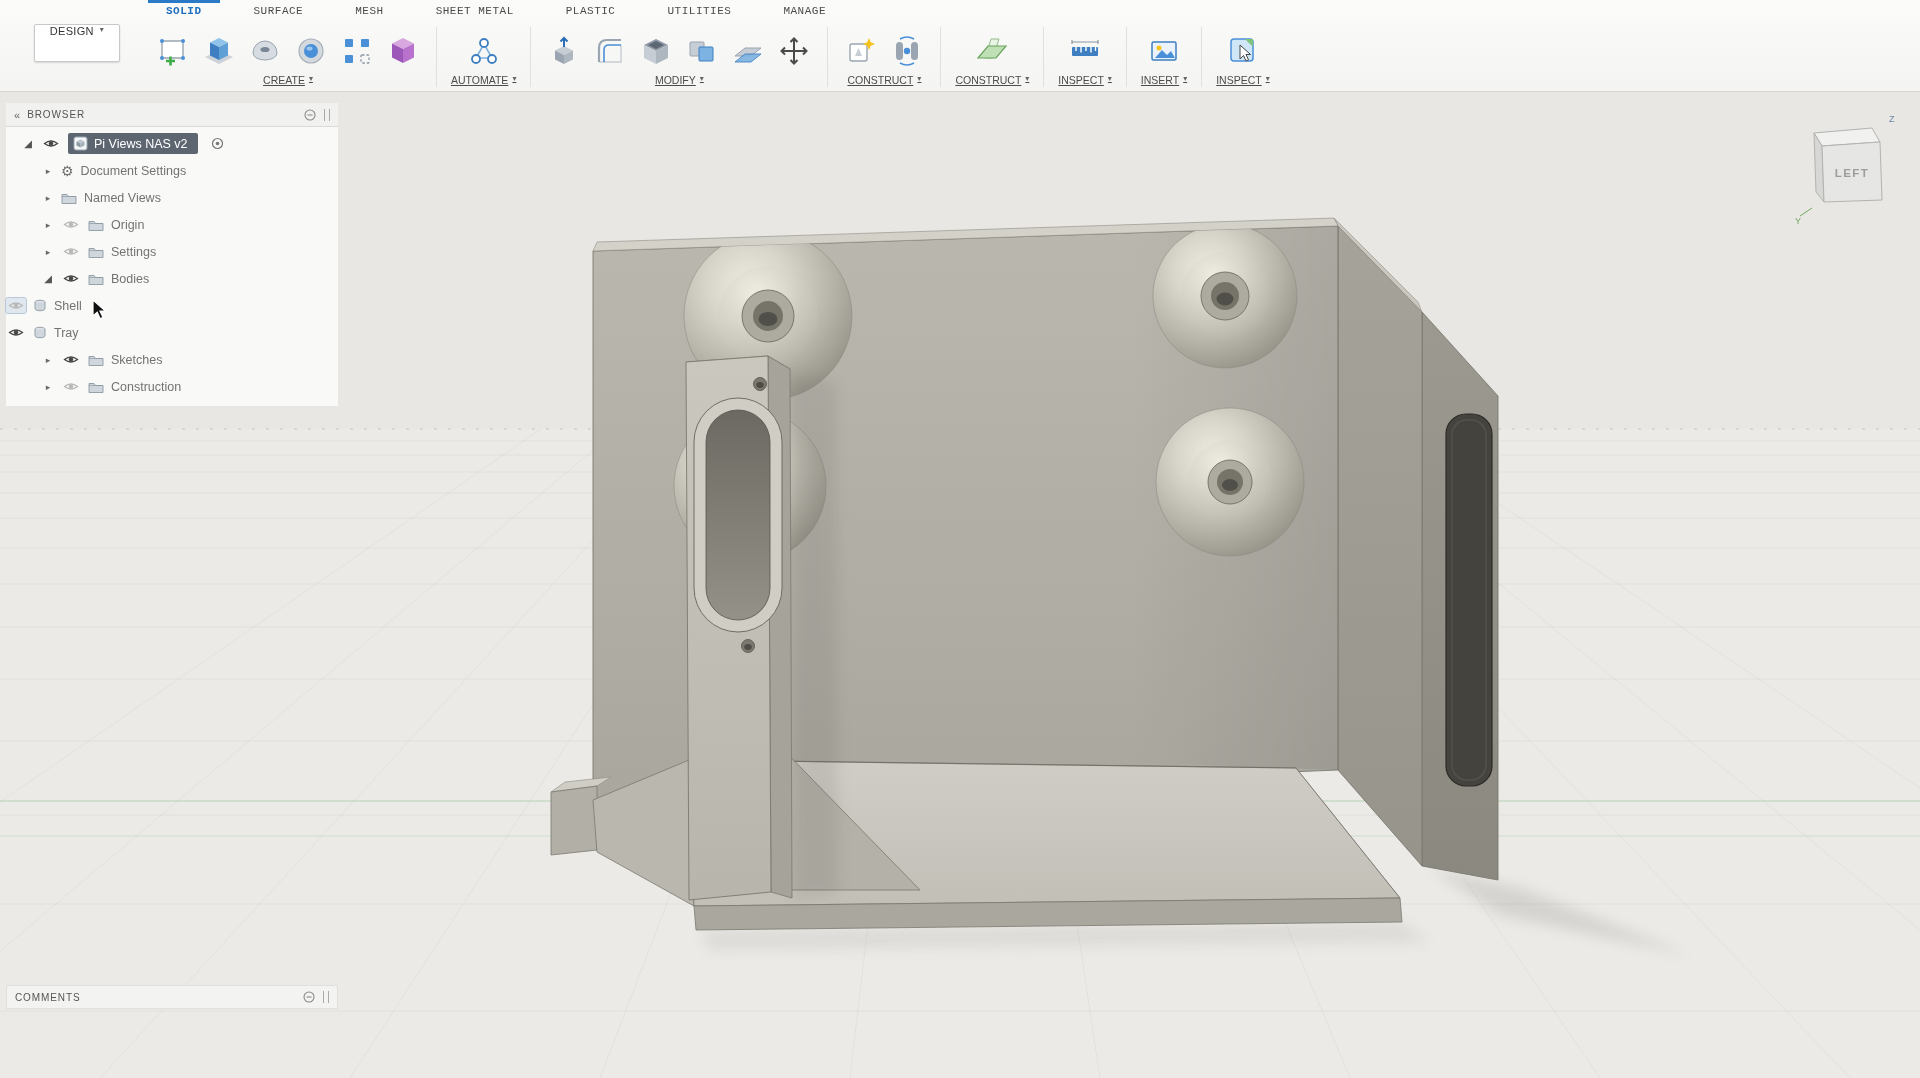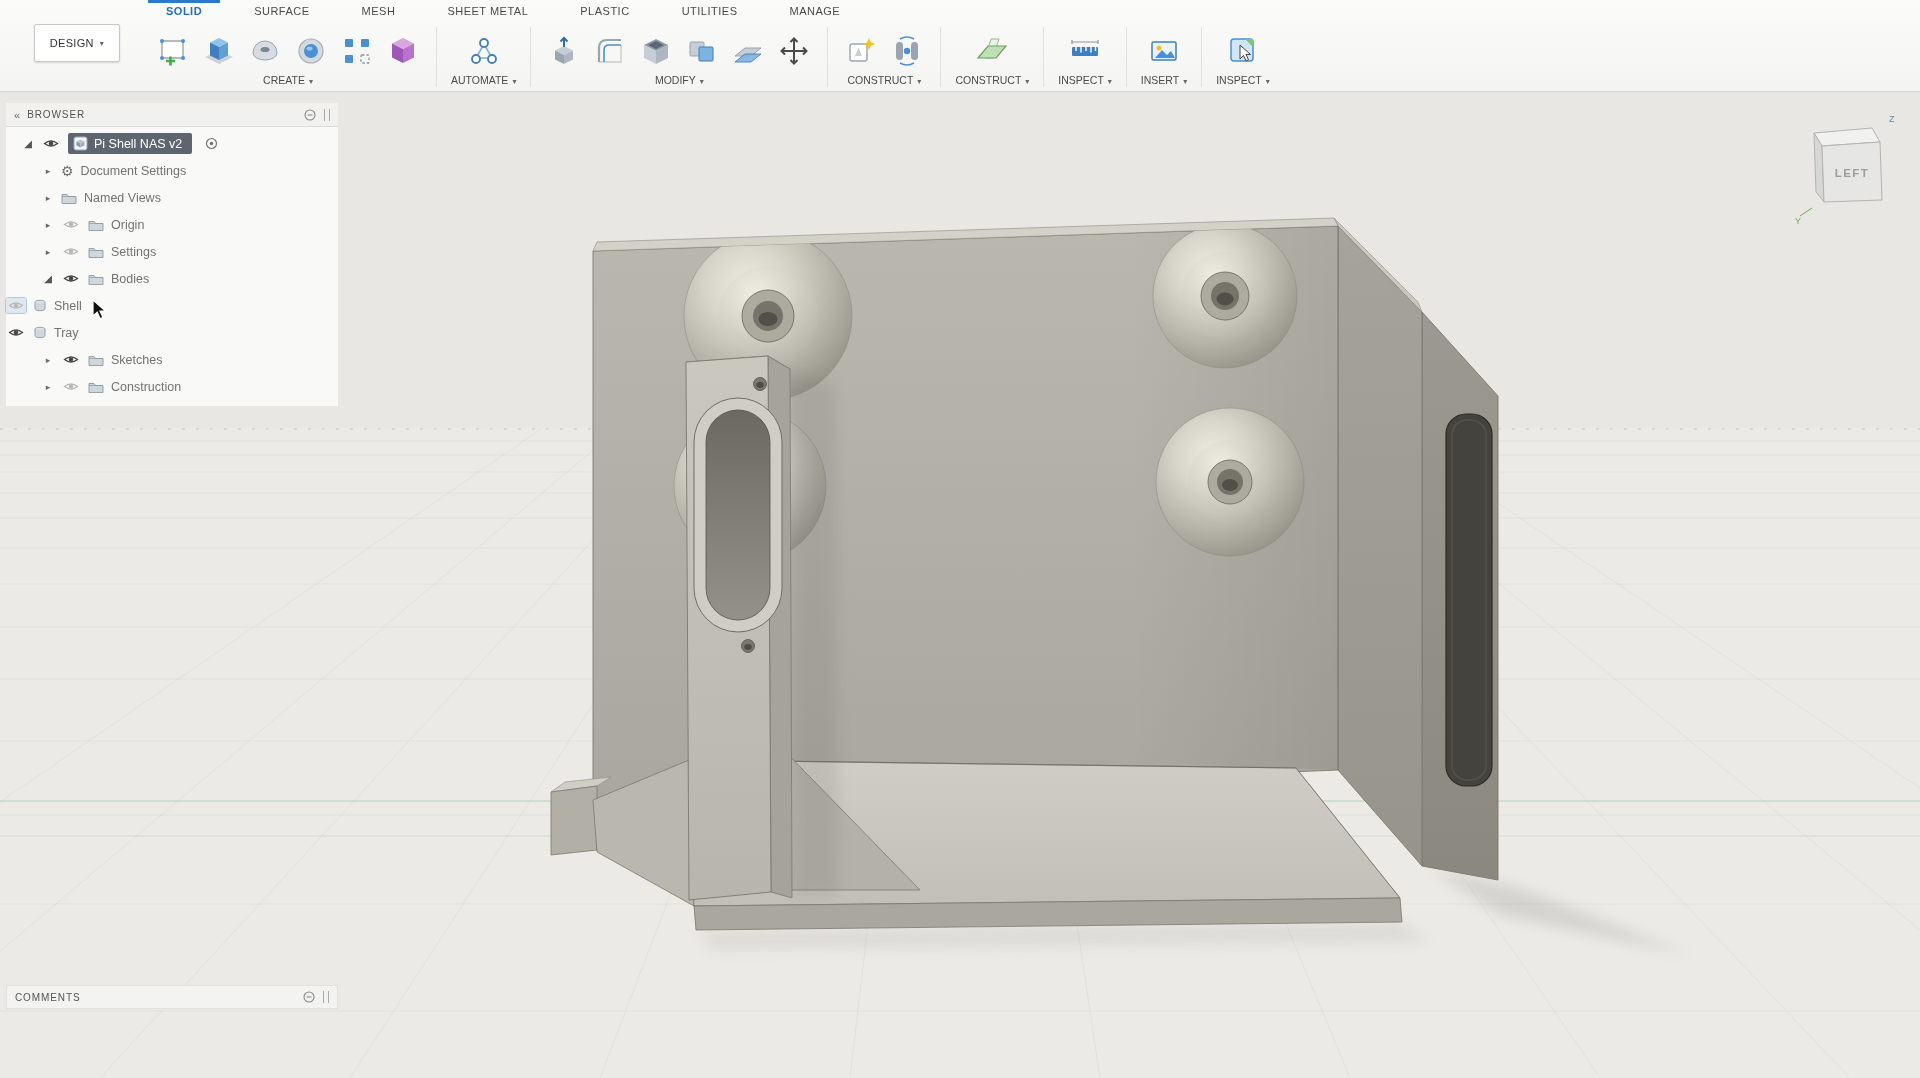--- a/index.html
+++ b/index.html
@@ -21,46 +21,47 @@
     position: absolute; top: 0; left: 0; right: 0; height: 92px;
     background: linear-gradient(#fbfbfa, #f4f4f3);
     border-bottom: 1px solid #d6d6d4;
     z-index: 10;
   }
   .tabstrip { height: 22px; display: flex; padding-left: 140px; }
   .tab {
     padding: 0 26px; font-size: 11px; letter-spacing: .5px;
     color: #4b4b4b; display: flex; align-items: center; position: relative;
     white-space: nowrap;
+    font-family: Liberation Mono, monospace;
   }
   .tab.active { color: #1f6fbf; font-weight: bold; }
   .tab.active::before {
     content: ""; position: absolute; top: 0; left: 8px; right: 8px;
     height: 3px; background: #2a7ac7;
   }
   .design-btn {
     position: absolute; left: 34px; top: 24px; width: 86px; height: 38px;
     background: #fff; border: 1px solid #c9c9c7; border-radius: 2px;
     box-shadow: 0 1px 2px rgba(0,0,0,.14);
-    display: flex; align-items: center; justify-content: center; gap: 6px;
+    display: flex; justify-content: center; gap: 6px;
     font-size: 11px; color: #333; letter-spacing: .3px;
   }
   .groups {
     position: absolute; left: 150px; top: 22px; height: 70px;
     display: flex; align-items: center;
   }
   .tb-group { display: flex; flex-direction: column; align-items: center; padding: 0 4px; }
   .tb-icons { display: flex; align-items: center; gap: 8px; height: 44px; }
   .icon-btn {
     width: 38px; height: 38px; display: flex; align-items: center;
     justify-content: center; border-radius: 3px;
   }
   .tb-label {
     font-size: 10.5px; color: #4c4c4c; margin-top: 1px;
-    display: flex; gap: 4px; align-items: flex-end; white-space: nowrap;
+    display: flex; gap: 4px; align-items: flex-start; white-space: nowrap; text-decoration: underline;
   }
   .caret { font-size: 8px; color: #666; }
   .tb-divider { width: 1px; height: 60px; background: #e0e0de; margin: 0 10px; align-self: center; }
 
   
   .browser {
     position: absolute; left: 6px; top: 103px; width: 332px;
     z-index: 20; font-size: 12.5px;
   }
   .panel-header {
@@ -533,21 +534,21 @@
       </span>
       <span class="sel-wrap">
         <span class="ficon">
           <svg width="15" height="15" viewBox="0 0 15 15">
               <rect x="1" y="1" width="13" height="13" rx="2" fill="#f4f6f8" stroke="#9aa5b1"></rect>
               <polygon points="7.5,3.5 11.5,5.5 7.5,7.5 3.5,5.5" fill="#b9c4cf"></polygon>
               <polygon points="3.5,5.5 7.5,7.5 7.5,11.5 3.5,9.5" fill="#8d98a3"></polygon>
               <polygon points="11.5,5.5 7.5,7.5 7.5,11.5 11.5,9.5" fill="#a3aeb9"></polygon>
             </svg>
         </span>
-        <span class="row-label">Pi Shell NAS v2</span>
+        <span class="row-label">Pi Views NAS v2</span>
       </span>
       <span class="radio">
         <svg width="13" height="13" viewBox="0 0 13 13">
             <circle cx="6.5" cy="6.5" r="5" fill="none" stroke="#777" stroke-width="1.2"></circle>
             <circle cx="6.5" cy="6.5" r="1.8" fill="#777"></circle>
           </svg>
       </span>
     </div>
 
     <div class="br-row" style="padding-left:36px">

